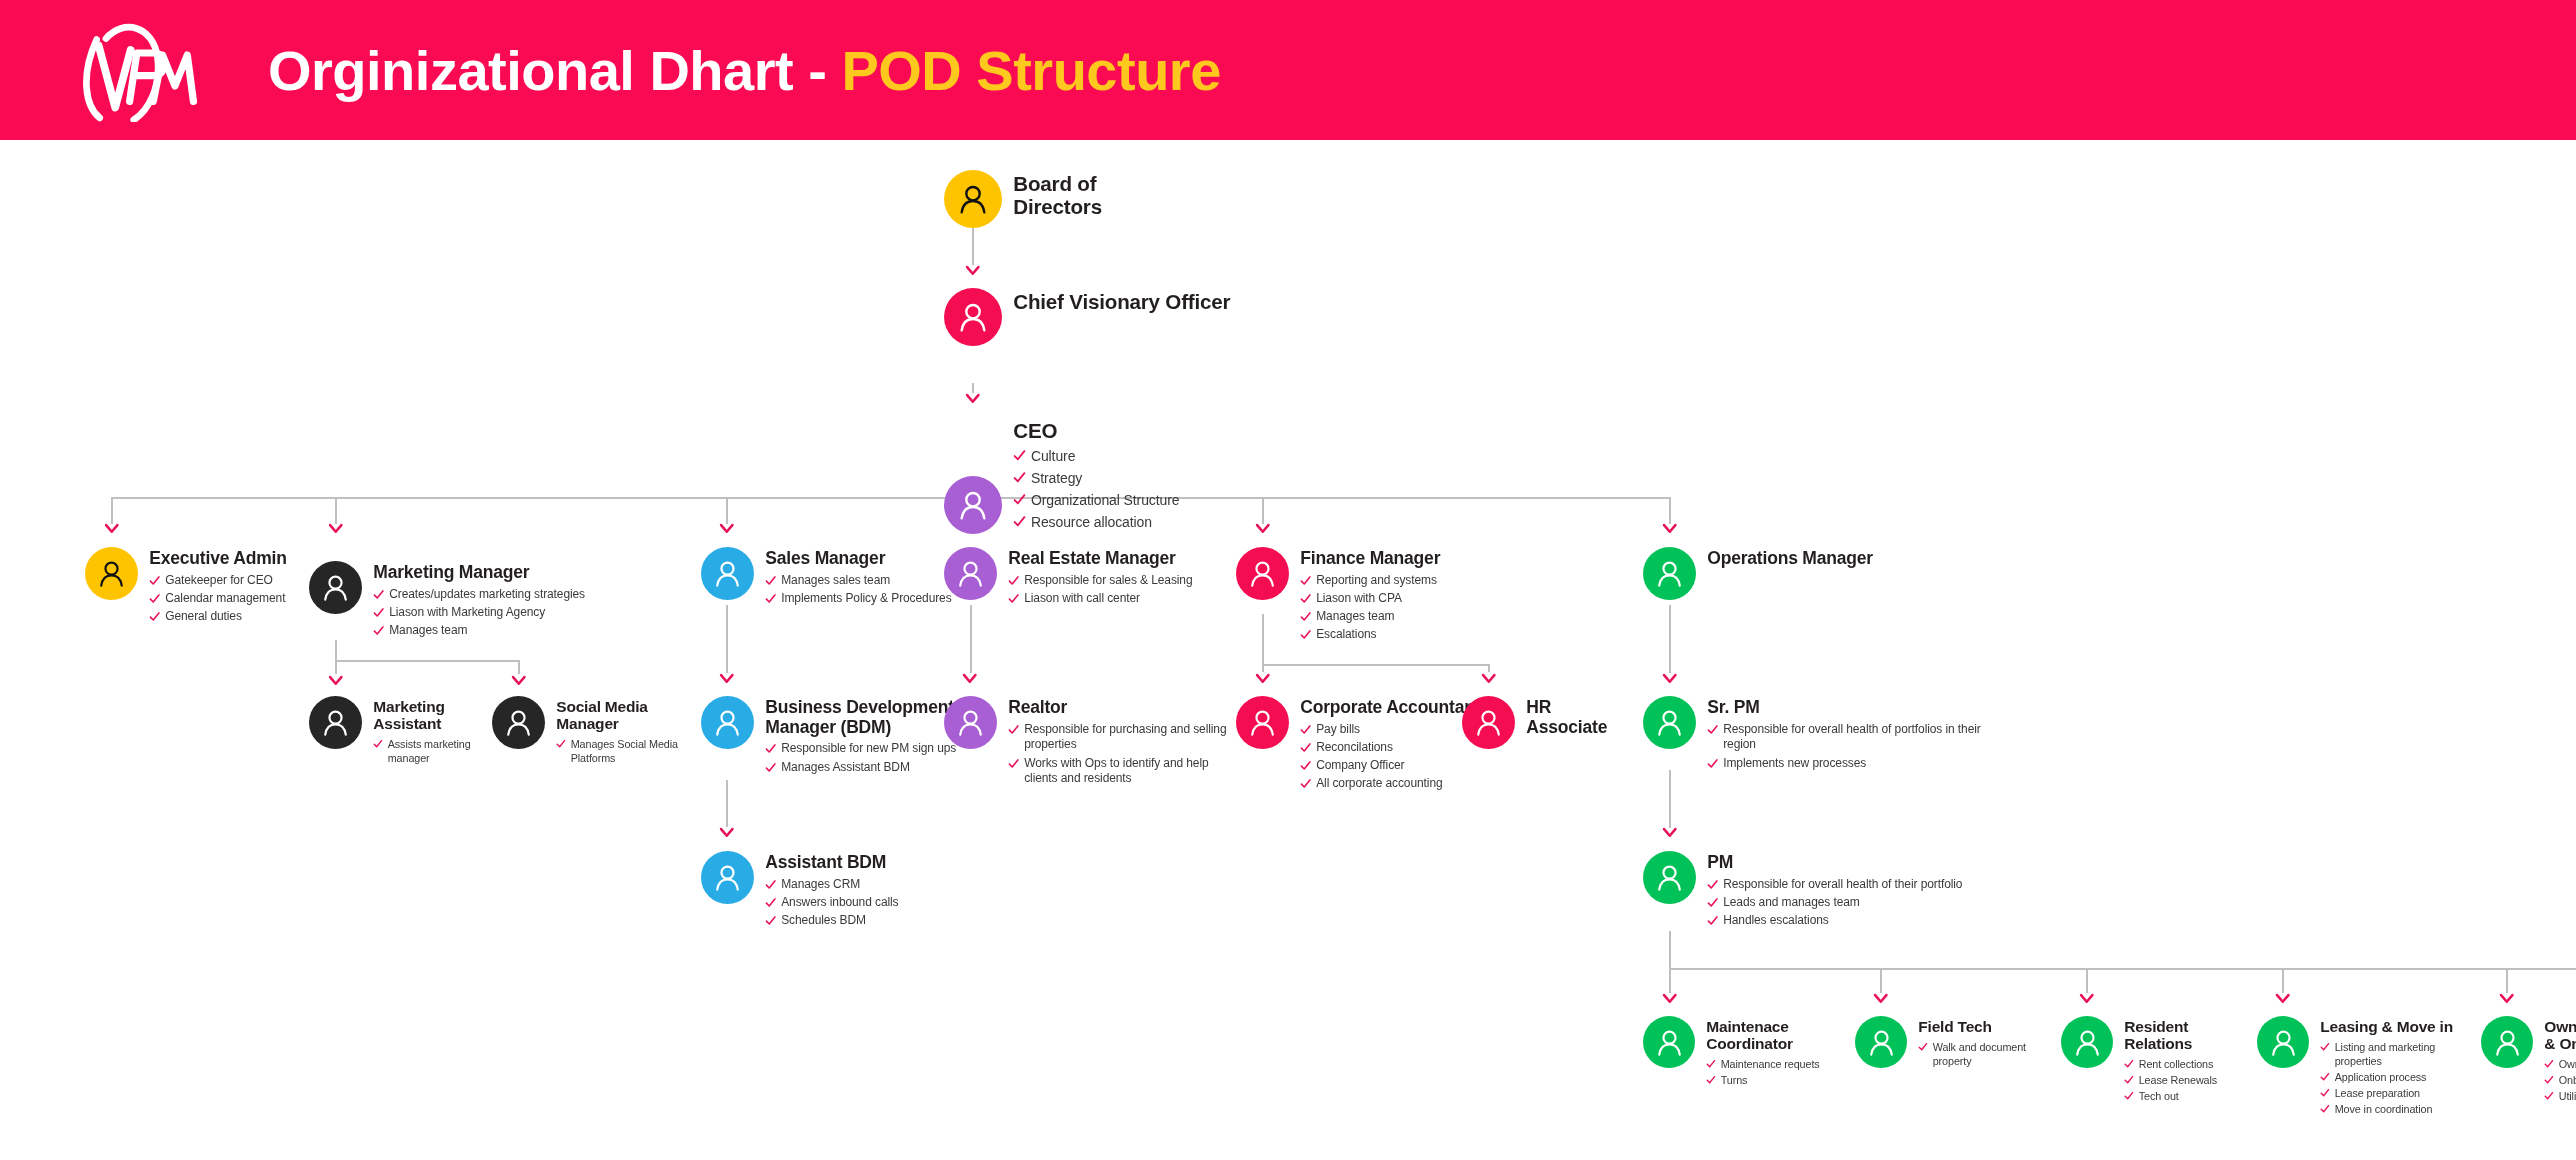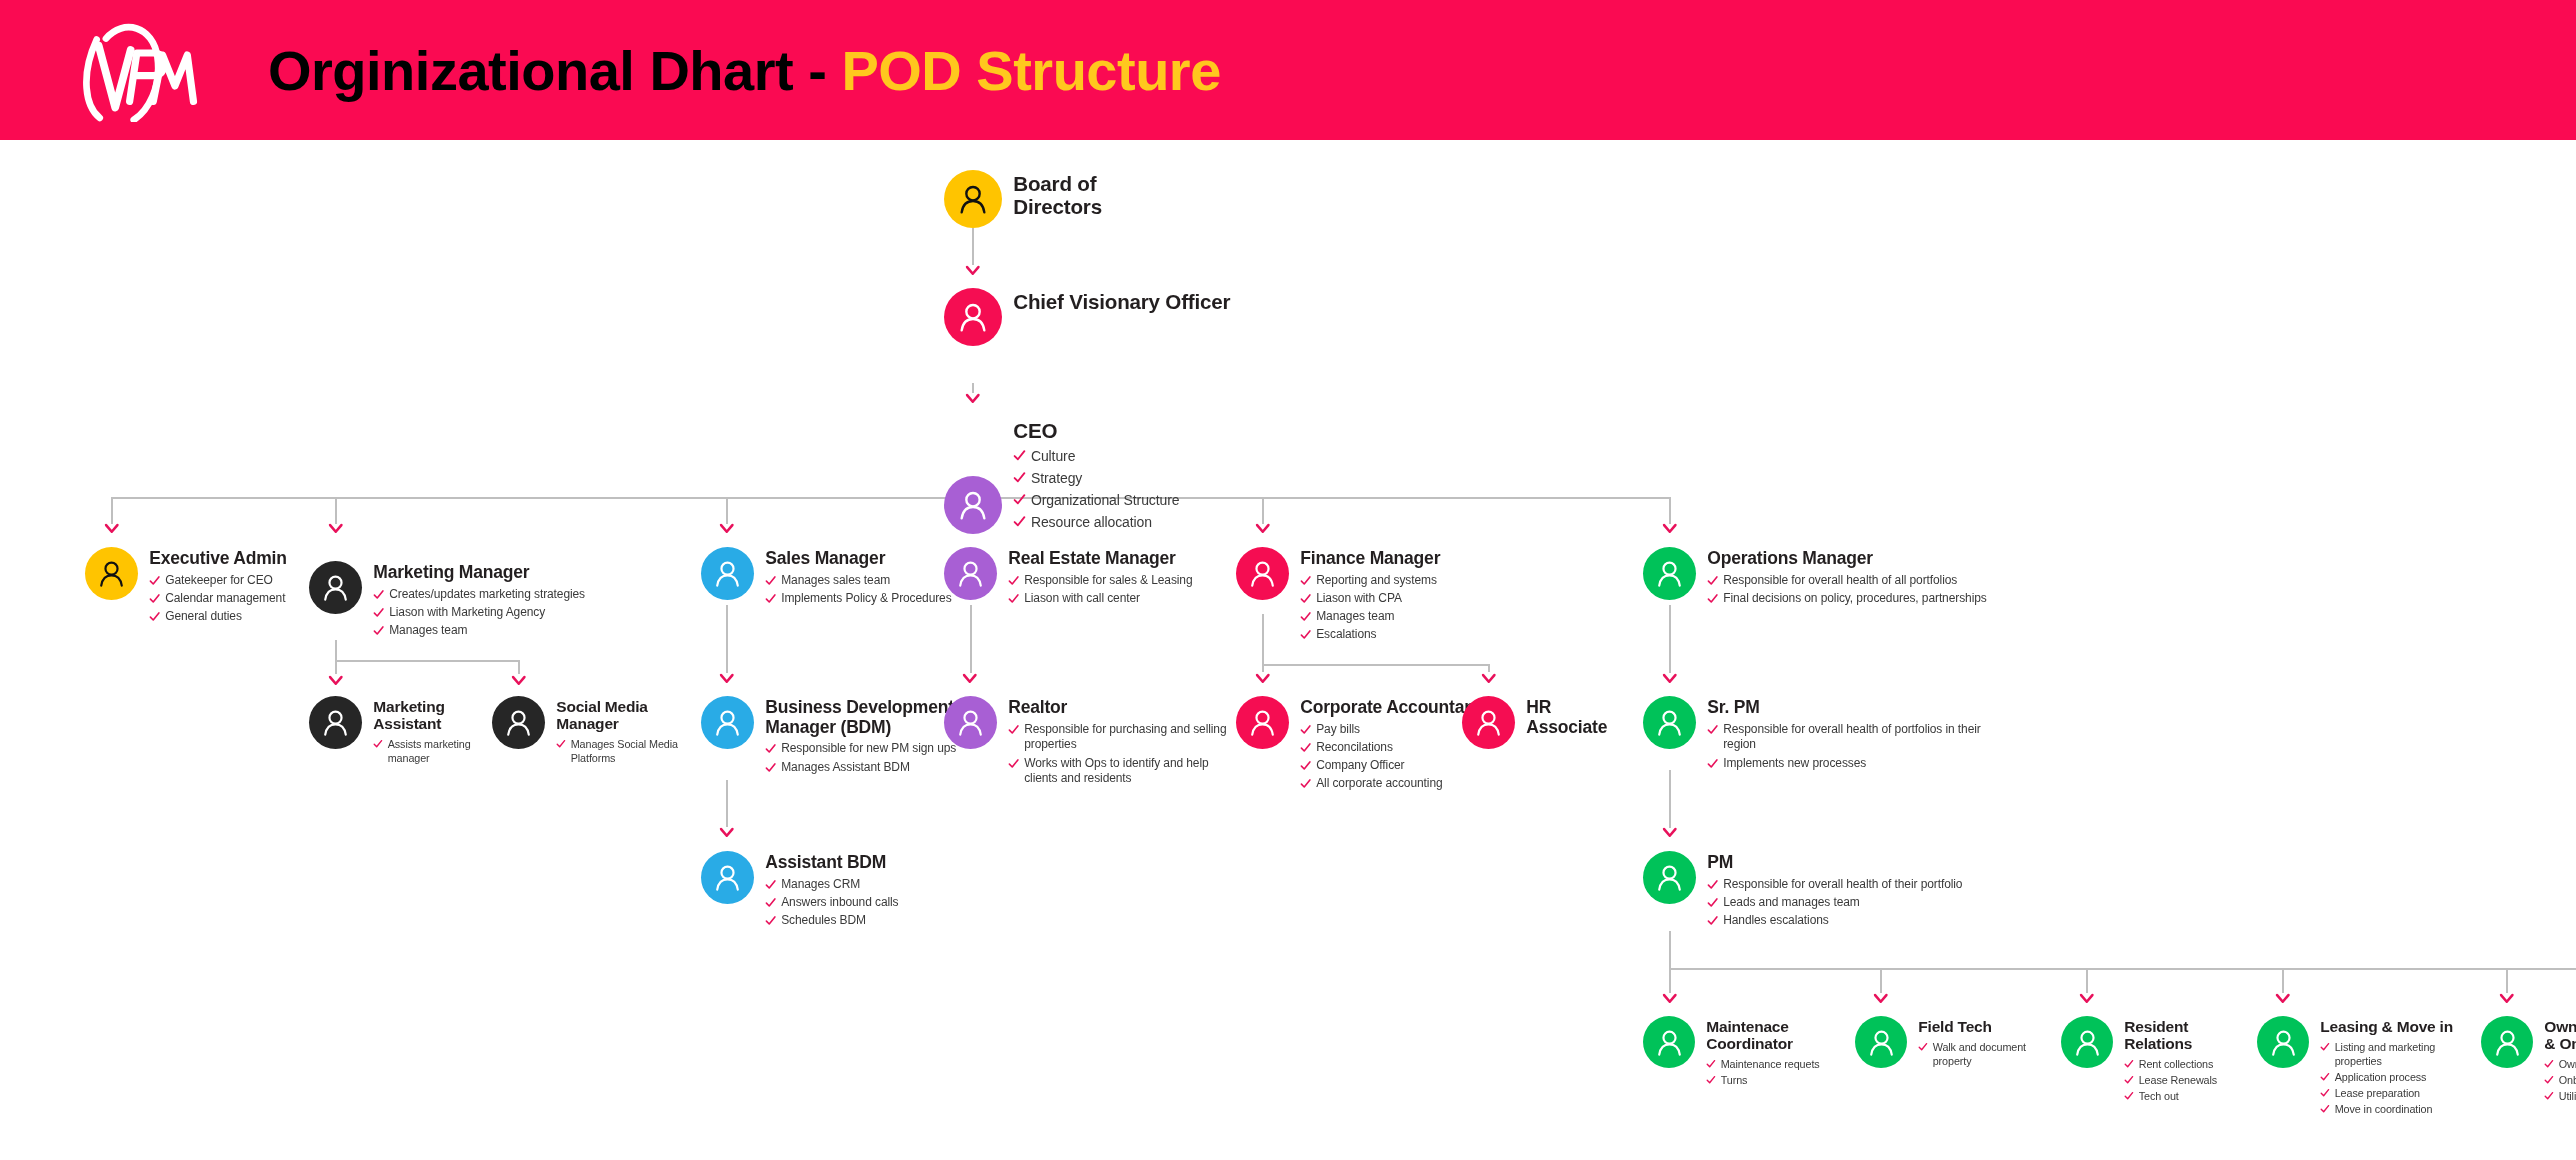--- a/index.html
+++ b/index.html
@@ -23,21 +23,21 @@
     position: absolute; left: 76px; top: 18.5px;
     width: 134px; height: 103px;
   }
   .logo-wrap svg { width: 100%; height: 100%; display:block; }
   .title {
     position: absolute; left: 268px; top: 40px;
     font-size: 56px; font-weight: 800;
     letter-spacing: -0.5px; white-space: nowrap;
     line-height: 1.1;
   }
-  .title .t-white { color: #000000; }
+  .title .t-white { color: #ffffff; }
   .title .t-yellow { color: #FFC81E; }
 
   
   .canvas { position: absolute; left: 0; top: 140px; width: 2980px; height: 1021px; }
 
   
   .node { position: absolute; display: flex; align-items: flex-start; }
   .avatar {
     flex: 0 0 auto;
     border-radius: 50%;
@@ -691,38 +691,20 @@
         </div>
         <div class="node" style="left: 1643px; top: 407px; width: 455px;">
           <div class="avatar" style="width: 53px; height: 53px; background: rgb(0, 194, 89);">
             <svg width="29" height="29" viewBox="0 0 48 48" xmlns="http://www.w3.org/2000/svg">
               <circle cx="24" cy="16" r="10" fill="none" stroke="#ffffff" stroke-width="3.6075789473684217"></circle>
               <path d="M7 44 C 9 31, 17 27, 24 27 C 31 27, 39 31, 41 44" fill="none" stroke="#ffffff" stroke-width="3.6075789473684217" stroke-linecap="round"></path>
             </svg>
           </div>
           <div class="node-body" style="width: 392px;">
             <div class="node-title">Operations Manager</div>
-            <ul class="bullets">
-              <li>
-                <span class="check">
-                  <svg viewBox="0 0 24 24" xmlns="http://www.w3.org/2000/svg">
-                    <path d="M3 13 L9 19 L21 4" fill="none" stroke="#E8115B" stroke-width="3.4" stroke-linecap="round" stroke-linejoin="round"></path>
-                  </svg>
-                </span>
-                <span class="bullet-text">Responsible for overall health of all portfolios</span>
-              </li>
-              <li>
-                <span class="check">
-                  <svg viewBox="0 0 24 24" xmlns="http://www.w3.org/2000/svg">
-                    <path d="M3 13 L9 19 L21 4" fill="none" stroke="#E8115B" stroke-width="3.4" stroke-linecap="round" stroke-linejoin="round"></path>
-                  </svg>
-                </span>
-                <span class="bullet-text">Final decisions on policy, procedures, partnerships</span>
-              </li>
-            </ul>
           </div>
         </div>
         <div class="node" style="left: 1643px; top: 556px; width: 352px;">
           <div class="avatar" style="width: 53px; height: 53px; background: rgb(0, 194, 89);">
             <svg width="29" height="29" viewBox="0 0 48 48" xmlns="http://www.w3.org/2000/svg">
               <circle cx="24" cy="16" r="10" fill="none" stroke="#ffffff" stroke-width="3.6075789473684217"></circle>
               <path d="M7 44 C 9 31, 17 27, 24 27 C 31 27, 39 31, 41 44" fill="none" stroke="#ffffff" stroke-width="3.6075789473684217" stroke-linecap="round"></path>
             </svg>
           </div>
           <div class="node-body" style="width: 289px;">

